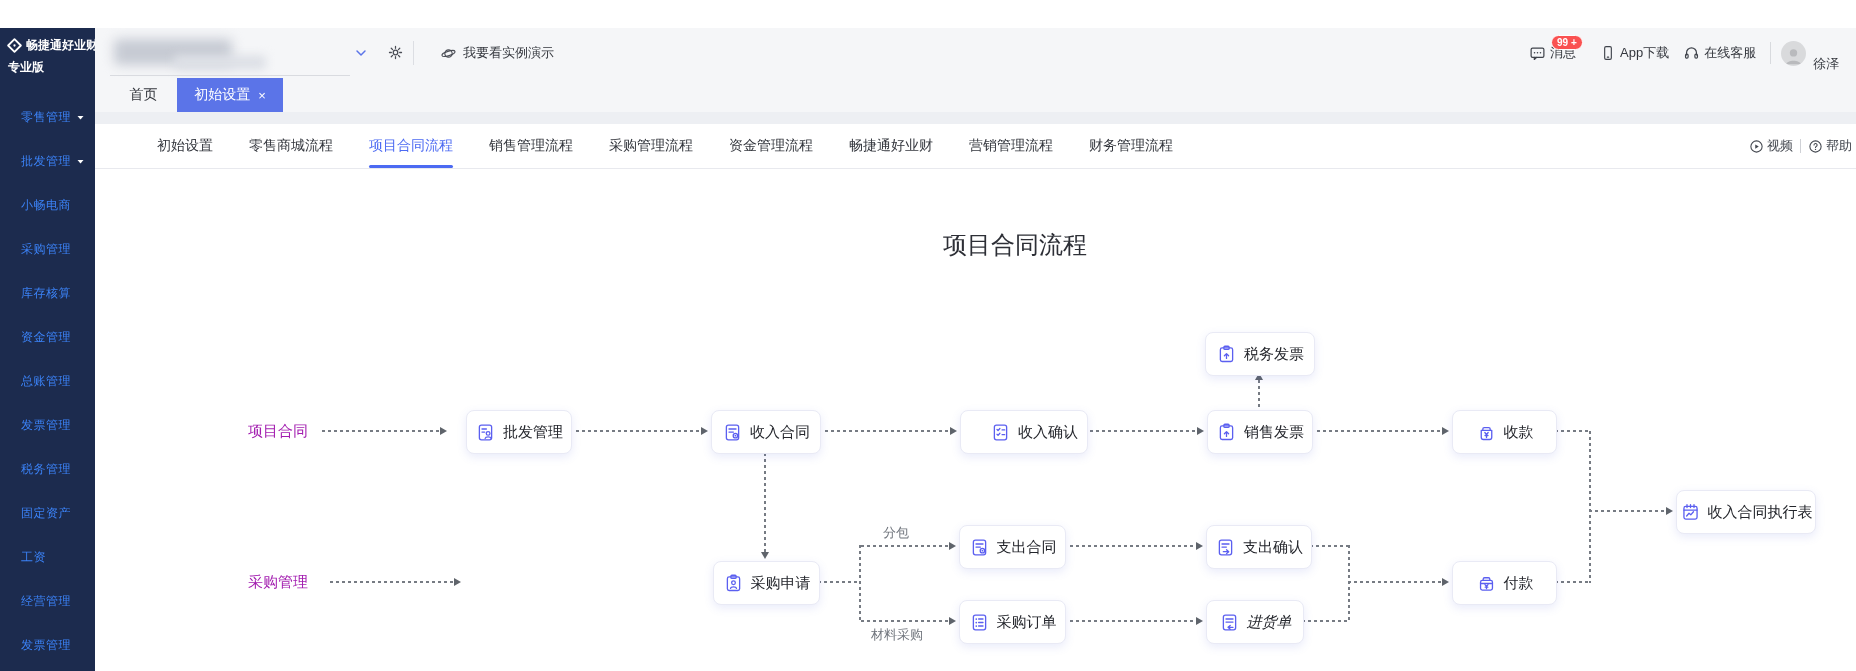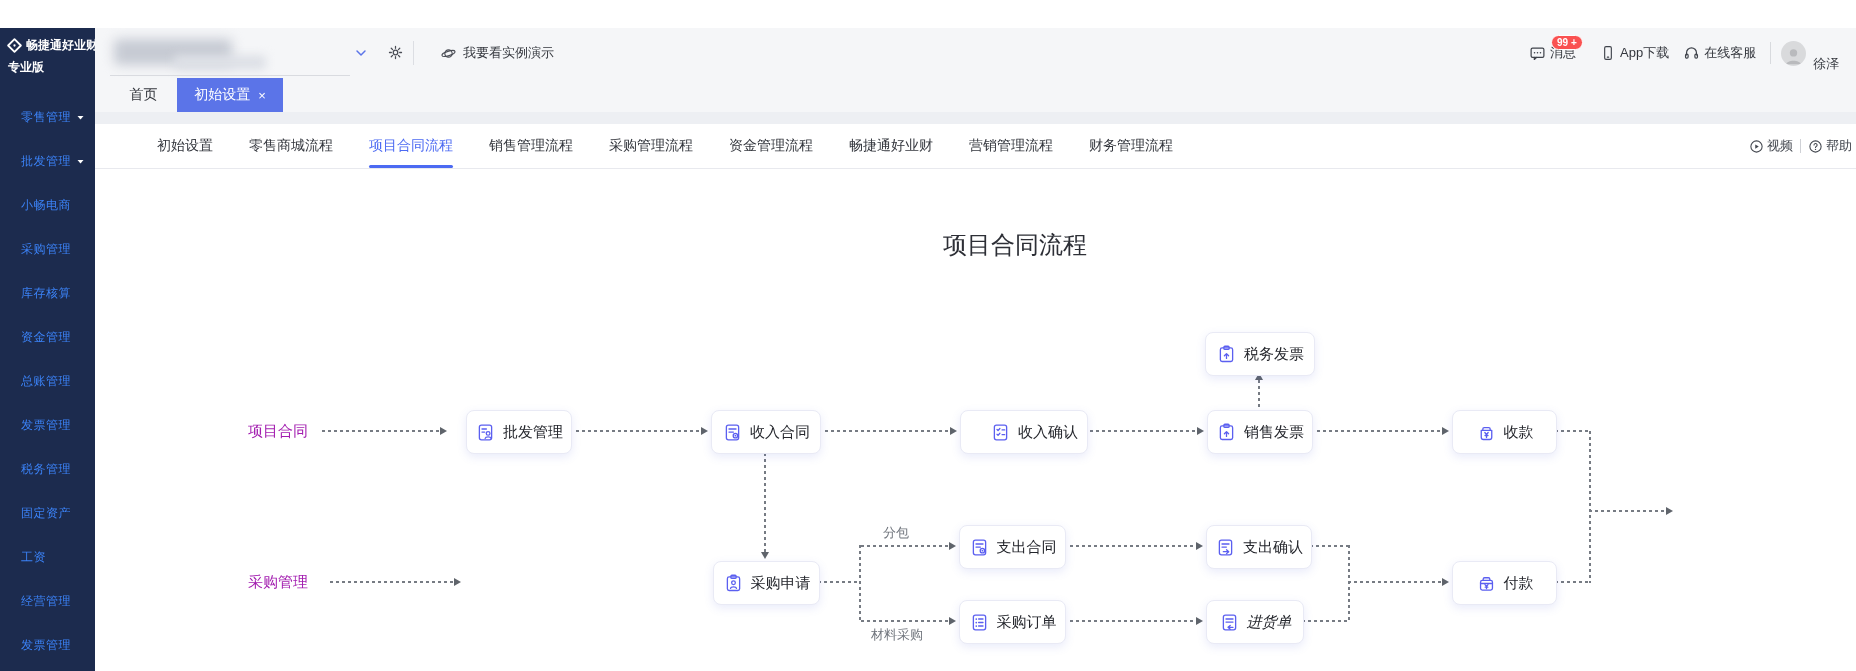--- a/index.html
+++ b/index.html
@@ -384,20 +384,30 @@
           <div class="node" style="left: 1357px; top: 392px; width: 103px;">
             <span class="node-ico">
               <svg width="21" height="21" viewBox="0 0 24 24" fill="none" stroke="#5b5ff0" stroke-width="1.5" stroke-linecap="round" stroke-linejoin="round">
                 <rect x="5.2" y="8.5" width="13.6" height="11" rx="2"></rect>
                 <path d="M8.2 8.5V7c0-.9.7-1.6 1.6-1.6h4.4c.9 0 1.6.7 1.6 1.6v1.5M5.2 12h13.6"></path>
                 <path d="M10.3 13.2l1.7 2.1 1.7-2.1M12 15.3v2.6M10.5 16.2h3"></path>
               </svg>
             </span>
             <span class="node-label">付款</span>
           </div>
+          <div class="node" style="left: 1581px; top: 321px; width: 138px;">
+            <span class="node-ico">
+              <svg width="21" height="21" viewBox="0 0 24 24" fill="none" stroke="#5b5ff0" stroke-width="1.5" stroke-linecap="round" stroke-linejoin="round">
+                <rect x="4.5" y="5" width="15" height="14.5" rx="2"></rect>
+                <path d="M8 3v3.4M12 3v3.4M16 3v3.4M4.5 9.2h15"></path>
+                <path d="M7.6 16l2.7-3.1 2 1.8 3.1-3.6"></path>
+              </svg>
+            </span>
+            <span class="node-label">收入合同执行表</span>
+          </div>
           <div class="conn h ar" style="left: 227px; top: 261px; width: 118px;"></div>
           <div class="conn h ar" style="left: 481px; top: 261px; width: 125px;"></div>
           <div class="conn h ar" style="left: 730px; top: 261px; width: 125px;"></div>
           <div class="conn h ar" style="left: 977px; top: 261px; width: 125px;"></div>
           <div class="conn h ar" style="left: 1222px; top: 261px; width: 125px;"></div>
           <div class="conn h ar" style="left: 235px; top: 412px; width: 124px;"></div>
           <div class="conn h" style="left: 723px; top: 412px; width: 41px;"></div>
           <div class="conn h ar" style="left: 766px; top: 376px; width: 88px;"></div>
           <div class="conn h ar" style="left: 766px; top: 451px; width: 88px;"></div>
           <div class="conn h ar" style="left: 975px; top: 376px; width: 126px;"></div>

